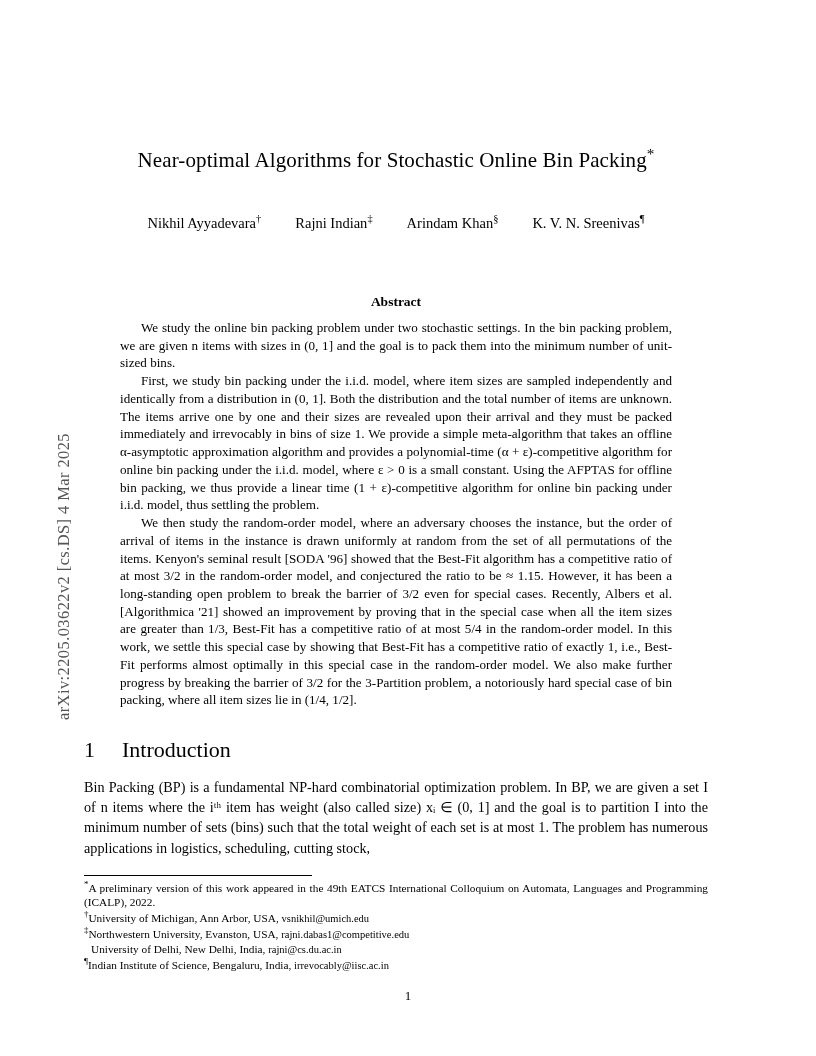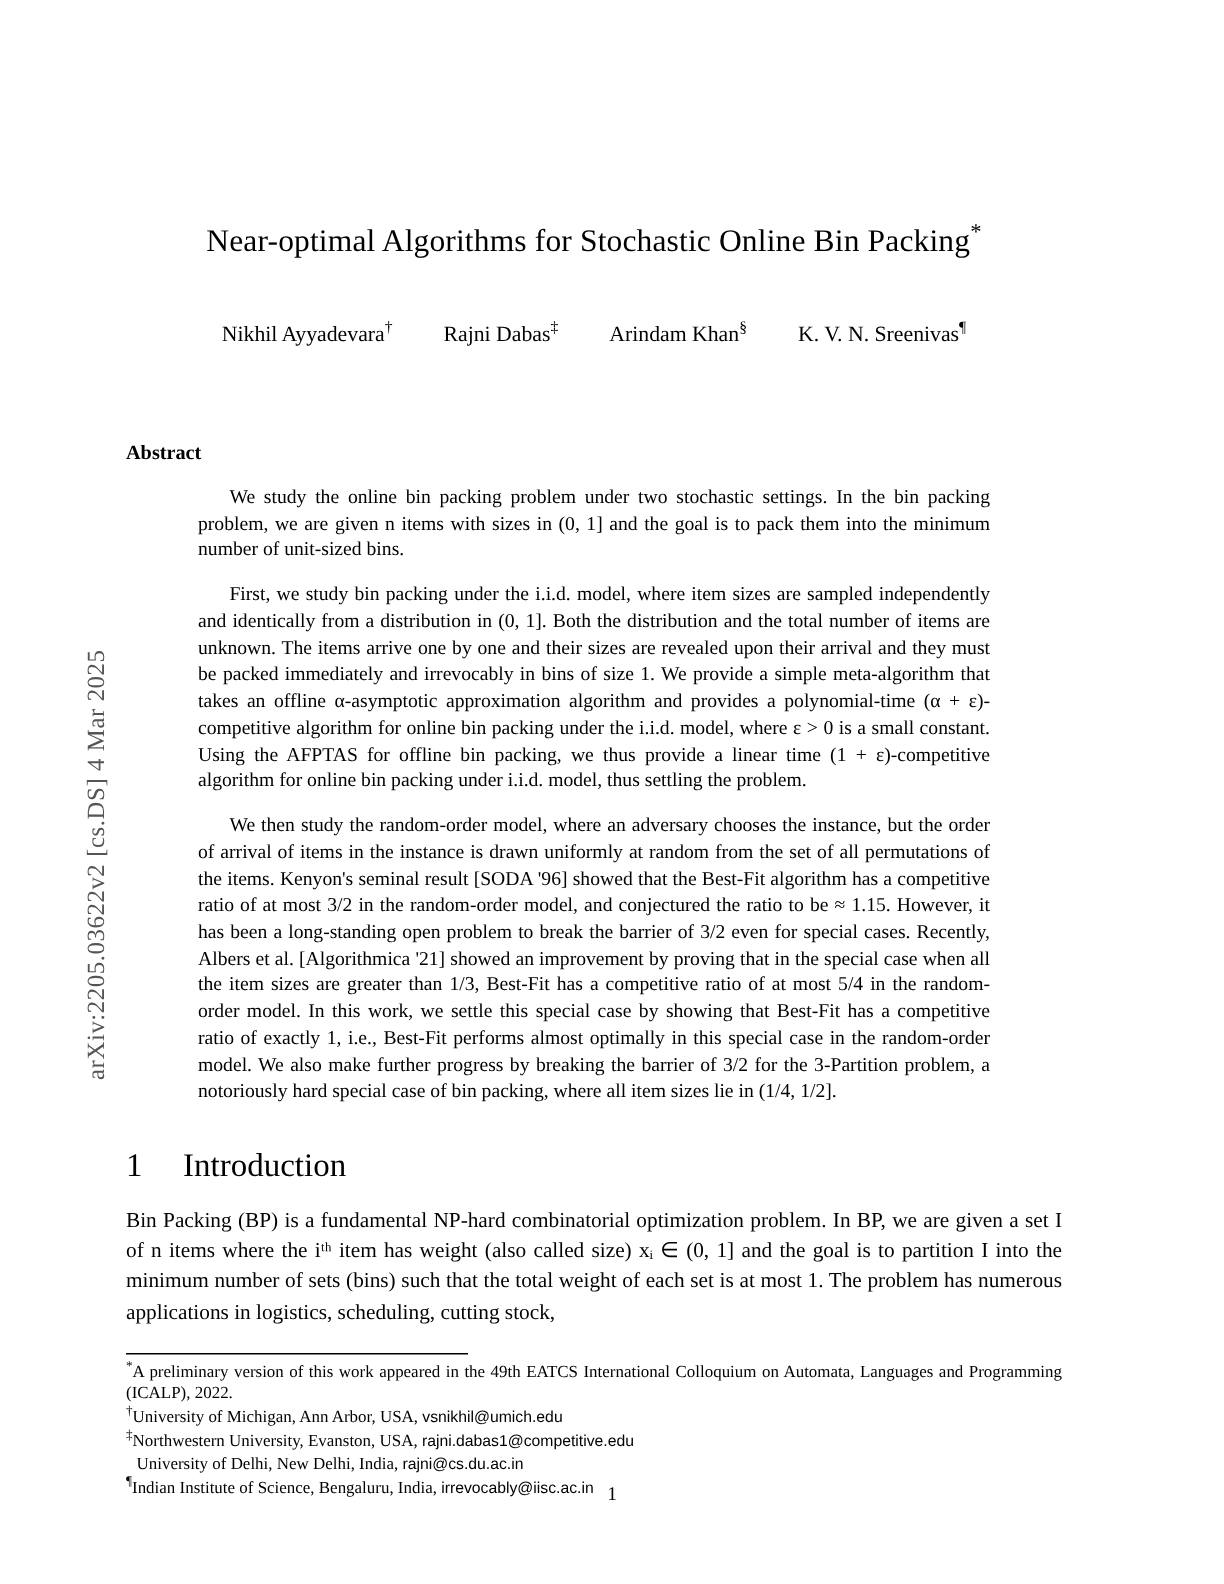--- a/index.html
+++ b/index.html
@@ -59,33 +59,34 @@
     margin: 0 17px;
     white-space: nowrap;
   }
   sup {
     font-size: 0.72em;
     vertical-align: super;
     line-height: 0;
   }
   .abstract-head {
     margin-top: 62px;
+    text-align: center;
     font-size: 13.5px;
     font-weight: bold;
   }
   .abstract {
     margin-top: 9px;
     padding: 0 36px;
     font-size: 13.1px;
     line-height: 1.355;
     text-align: justify;
     text-justify: inter-word;
   }
   .abstract p {
-    margin: 12px;
+    margin: 0;
     text-indent: 1.6em;
   }
   .section {
     margin-top: 28px;
     font-size: 22px;
     font-weight: normal;
   }
   .section .num {
     display: inline-block;
     width: 38px;
@@ -111,21 +112,21 @@
   .footnotes .fn {
     margin-bottom: 1px;
     text-align: justify;
   }
   .footnotes .fn .marker {
     font-size: 0.78em;
     vertical-align: super;
     line-height: 0;
   }
   .mono {
-    font-family: Liberation Sans, sans-serif;
+    font-family: Liberation Serif, serif;
     font-size: 0.93em;
   }
   .indent-line { padding-left: 7px; }
   .page-number {
     position: absolute;
     left: 0;
     top: 988px;
     width: 816px;
     text-align: center;
     font-size: 13px;
@@ -138,21 +139,21 @@
 
   <div class="arxiv-stamp">arXiv:2205.03622v2  [cs.DS]  4 Mar 2025</div>
 
   <div class="content">
 
     <div class="title">
       <span>Near-optimal Algorithms for Stochastic Online Bin Packing</span><sup>*</sup>
     </div>
 
     <div class="authors">
-      <span class="author"><span>Nikhil Ayyadevara</span><sup>†</sup></span><span class="author"><span>Rajni Dabas</span><sup>‡</sup></span><span class="author"><span>Arindam Khan</span><sup>§</sup></span><span class="author"><span>K. V. N. Sreenivas</span><sup>¶</sup></span>
+      <span class="author"><span>Nikhil Ayyadevara</span><sup>†</sup></span><span class="author"><span>Rajni Indian</span><sup>‡</sup></span><span class="author"><span>Arindam Khan</span><sup>§</sup></span><span class="author"><span>K. V. N. Sreenivas</span><sup>¶</sup></span>
     </div>
 
     <div class="abstract-head">Abstract</div>
 
     <div class="abstract">
       <p>We study the online bin packing problem under two stochastic settings. In the bin packing problem, we are given n items with sizes in (0, 1] and the goal is to pack them into the minimum number of unit-sized bins.</p>
       <p>First, we study bin packing under the i.i.d. model, where item sizes are sampled independently and identically from a distribution in (0, 1]. Both the distribution and the total number of items are unknown. The items arrive one by one and their sizes are revealed upon their arrival and they must be packed immediately and irrevocably in bins of size 1. We provide a simple meta-algorithm that takes an offline α-asymptotic approximation algorithm and provides a polynomial-time (α + ε)-competitive algorithm for online bin packing under the i.i.d. model, where ε &gt; 0 is a small constant. Using the AFPTAS for offline bin packing, we thus provide a linear time (1 + ε)-competitive algorithm for online bin packing under i.i.d. model, thus settling the problem.</p>
       <p>We then study the random-order model, where an adversary chooses the instance, but the order of arrival of items in the instance is drawn uniformly at random from the set of all permutations of the items. Kenyon's seminal result [SODA '96] showed that the Best-Fit algorithm has a competitive ratio of at most 3/2 in the random-order model, and conjectured the ratio to be ≈ 1.15. However, it has been a long-standing open problem to break the barrier of 3/2 even for special cases. Recently, Albers et al. [Algorithmica '21] showed an improvement by proving that in the special case when all the item sizes are greater than 1/3, Best-Fit has a competitive ratio of at most 5/4 in the random-order model. In this work, we settle this special case by showing that Best-Fit has a competitive ratio of exactly 1, i.e., Best-Fit performs almost optimally in this special case in the random-order model. We also make further progress by breaking the barrier of 3/2 for the 3-Partition problem, a notoriously hard special case of bin packing, where all item sizes lie in (1/4, 1/2].</p>
     </div>
 

